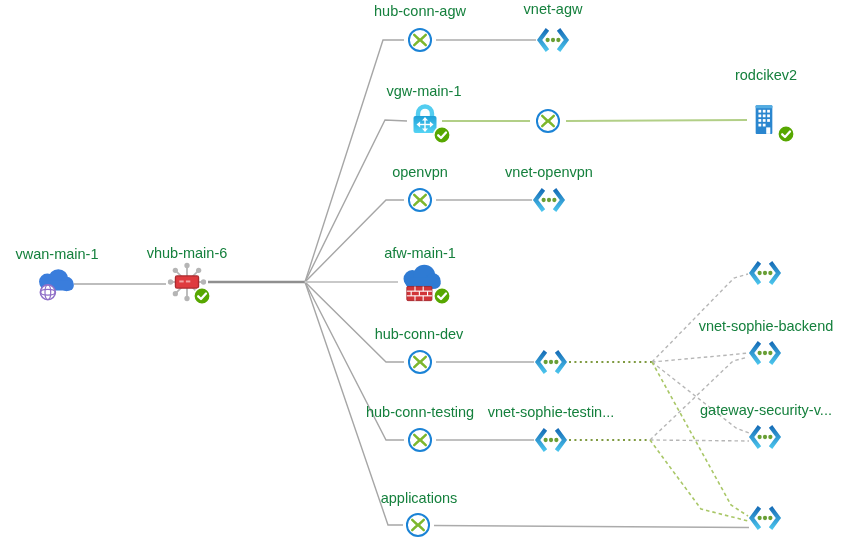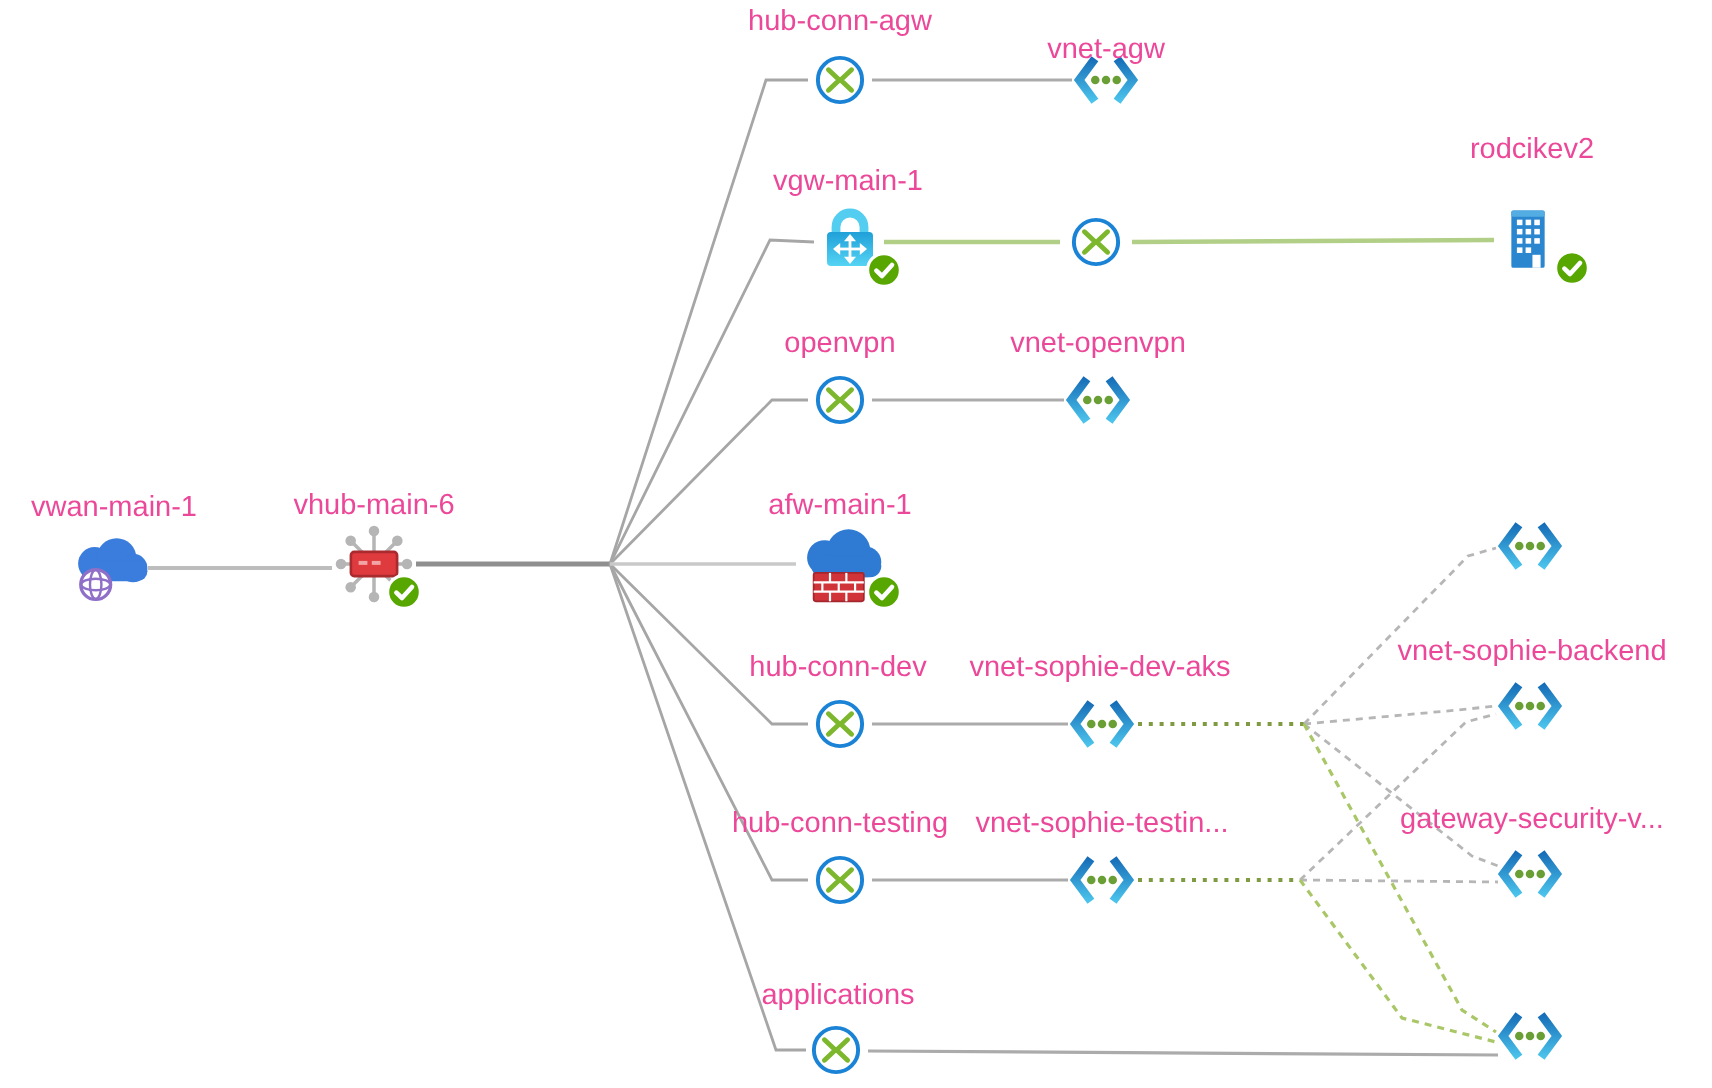--- a/index.html
+++ b/index.html
@@ -6,21 +6,21 @@
   .canvas{
     position:relative;width:856px;height:544px;overflow:hidden;background:#ffffff;
     font-family:"Liberation Sans","DejaVu Sans",sans-serif;
   }
   .edges{position:absolute;left:0;top:0;}
   .node{position:absolute;width:0;height:0;}
   .node .ic{position:absolute;left:0;top:0;transform:translate(-50%,-50%);}
   .node .badge{position:absolute;transform:translate(-50%,-50%);}
   .lbl{
     position:absolute;transform:translateX(-50%);
-    font-size:14.5px;color:#ec4899;white-space:nowrap;line-height:18px;
+    font-size:14.5px;color:#15803d;white-space:nowrap;line-height:18px;
   }
 </style>
 </head>
 <body>
 
 <div class="canvas">
 
   <svg width="0" height="0" style="position:absolute" aria-hidden="true">
     <defs>
       <linearGradient id="gradVnet" gradientUnits="userSpaceOnUse" x1="0" y1="7" x2="0" y2="33">
@@ -300,27 +300,26 @@
   </div>
   <div class="node" style="left:765px;top:518px">
     <svg class="ic" width="37" height="37" viewBox="0 0 40 40">
         <use href="#ic-vnet"></use>
       </svg>
   </div>
 
   <div class="lbl" style="left:57px;top:245px">vwan-main-1</div>
   <div class="lbl" style="left:187px;top:244px">vhub-main-6</div>
   <div class="lbl" style="left:420px;top:2px">hub-conn-agw</div>
-  <div class="lbl" style="left:553px;top:16px">vnet-agw</div>
+  <div class="lbl" style="left:553px;top:0">vnet-agw</div>
   <div class="lbl" style="left:424px;top:82px">vgw-main-1</div>
   <div class="lbl" style="left:766px;top:66px">rodcikev2</div>
   <div class="lbl" style="left:420px;top:163px">openvpn</div>
   <div class="lbl" style="left:549px;top:163px">vnet-openvpn</div>
   <div class="lbl" style="left:420px;top:244px">afw-main-1</div>
   <div class="lbl" style="left:419px;top:325px">hub-conn-dev</div>
-  <div class="lbl" style="left:550px;top:325px">vnet-sophie-dev-aks</div>
   <div class="lbl" style="left:420px;top:403px">hub-conn-testing</div>
   <div class="lbl" style="left:551px;top:403px">vnet-sophie-testin...</div>
   <div class="lbl" style="left:419px;top:489px">applications</div>
   <div class="lbl" style="left:766px;top:401px">gateway-security-v...</div>
   <div class="lbl" style="left:766px;top:317px">vnet-sophie-backend</div>
 
 </div>
 
 </body></html>

